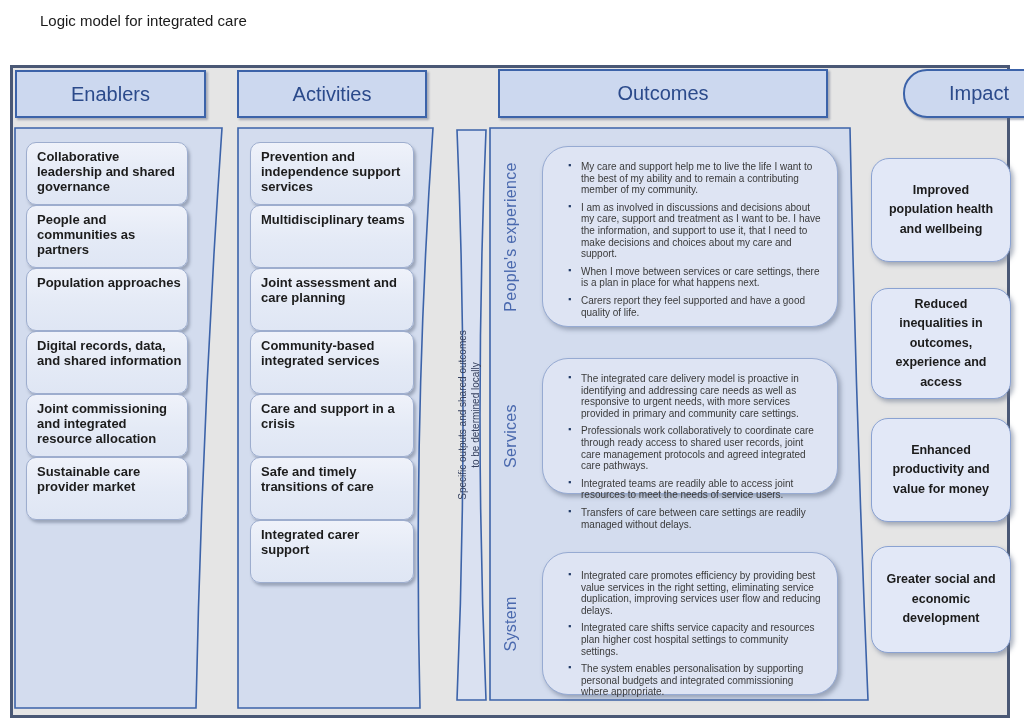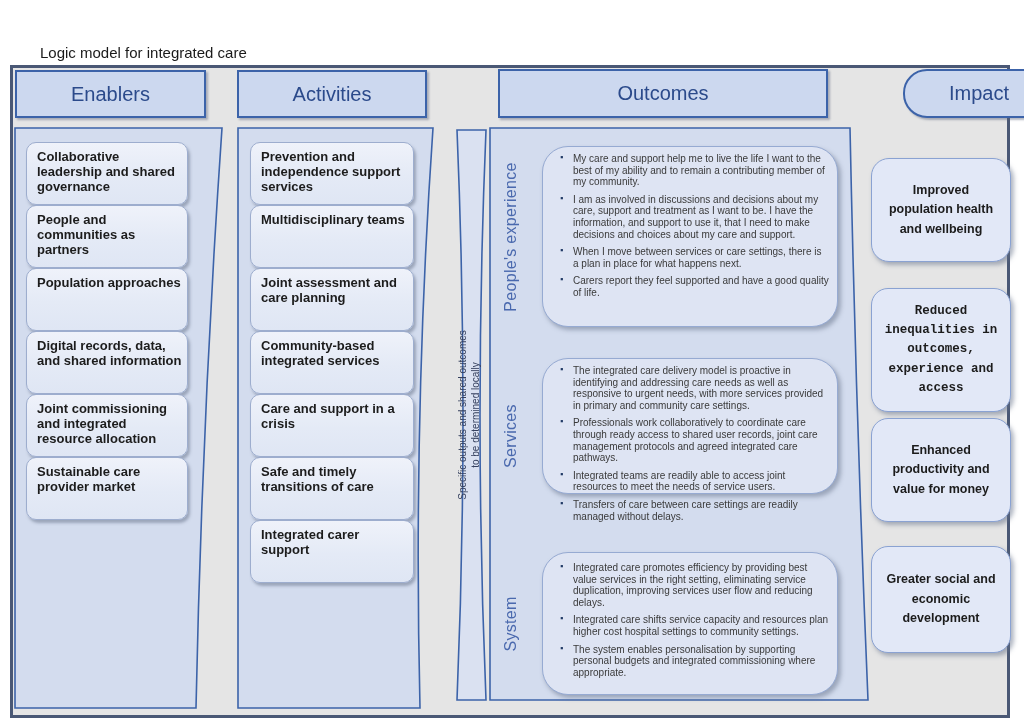--- a/index.html
+++ b/index.html
@@ -1,33 +1,33 @@
 <!DOCTYPE html>
 <html><head>
 <meta charset="utf-8">
 <style>
   html,body{margin:0;padding:0;background:#ffffff;}
   body{width:1024px;height:725px;position:relative;overflow:hidden;
        font-family:"Liberation Sans",sans-serif;-webkit-font-smoothing:antialiased;}
-  .title{position:absolute;left:40px;top:12px;font-size:15px;color:#1a1a1a;margin-top:32px;}
+  .title{position:absolute;left:40px;top:12px;font-size:15px;color:#1a1a1a;}
   .frame{position:absolute;left:10px;top:65px;width:1000px;height:653px;
          box-sizing:border-box;background:#e5e5e5;border:3px solid #4a5875;}
   .panels{position:absolute;left:0;top:0;}
   .hdr{position:absolute;box-sizing:border-box;background:#ccd8ef;border:2px solid #3c63a9;
        display:flex;align-items:center;justify-content:center;
        font-size:20px;color:#2b4a8b;box-shadow:2px 2px 2px rgba(90,100,125,.45);}
   .list{position:absolute;display:flex;flex-direction:column;justify-content:flex-start;}
   .card{box-sizing:border-box;height:63px;border-radius:10px;
         background:linear-gradient(180deg,#eff2fa 0%,#e4eaf6 55%,#dfe6f4 100%);
         border:1.5px solid #9dadce;box-shadow:2px 3px 3px rgba(100,112,135,.5);
         padding:7px 5px 0 10px;font-size:13px;font-weight:bold;color:#1c1c1c;line-height:1.15;}
   .bubble{position:absolute;box-sizing:border-box;border-radius:26px;
         background:#dee4f3;border:1.5px solid #96aad2;
         box-shadow:2.5px 3px 4px rgba(100,112,135,.5);}
-  .bubble ul{margin:0;padding:6px 8px 6px 17px;list-style:none;}
+  .bubble ul{margin:8px;padding:6px 8px 6px 17px;list-style:none;}
   .bubble li{position:relative;padding-left:13px;margin-bottom:6px;
         font-size:10px;line-height:1.16;color:#3a3a3a;}
   .bubble li::before{content:"▪";position:absolute;left:0;top:-1px;font-size:9px;color:#1f3864;}
   .vbox{position:absolute;}
   .vbox .vtxt{position:absolute;left:50%;top:50%;transform:translate(-50%,-50%) rotate(-90deg);
         white-space:nowrap;}
   .seclabel .vtxt{font-size:16px;color:#4a69ae;letter-spacing:.3px;}
   .barlabel .vtxt{font-size:10px;color:#35405e;text-align:center;line-height:1.3;}
   .impact-card{position:absolute;box-sizing:border-box;border-radius:17px;
         background:#e2e8f7;border:1.5px solid #8aa2d2;
@@ -117,17 +117,17 @@
   </div>
   <div class="bubble" style="left:529px;top:484px;width:296px;height:143px;">
     <ul style="padding-top:9px;">
       <li>Integrated care promotes efficiency by providing best value services in the right setting, eliminating service duplication, improving services user flow and reducing delays.</li>
       <li>Integrated care shifts service capacity and resources plan higher cost hospital settings to community settings.</li>
       <li>The system enables personalisation by supporting personal budgets and integrated commissioning where appropriate.</li>
     </ul>
   </div>
 
   <div class="impact-card" style="left:858px;top:90px;width:140px;height:104px;border-radius:18px;">Improved population health and wellbeing</div>
-  <div class="impact-card" style="left:858px;top:220px;width:140px;height:124px;font-family:Liberation Mono, monospace;">Reduced inequalities in outcomes, experience and access</div>
+  <div class="impact-card" style="left:858px;top:220px;width:140px;height:111px;">Reduced inequalities in outcomes, experience and access</div>
   <div class="impact-card" style="left:858px;top:350px;width:140px;height:104px;">Enhanced productivity and value for money</div>
   <div class="impact-card" style="left:858px;top:478px;width:140px;height:107px;">Greater social and economic development</div>
 
 </div>
 
 </body></html>

